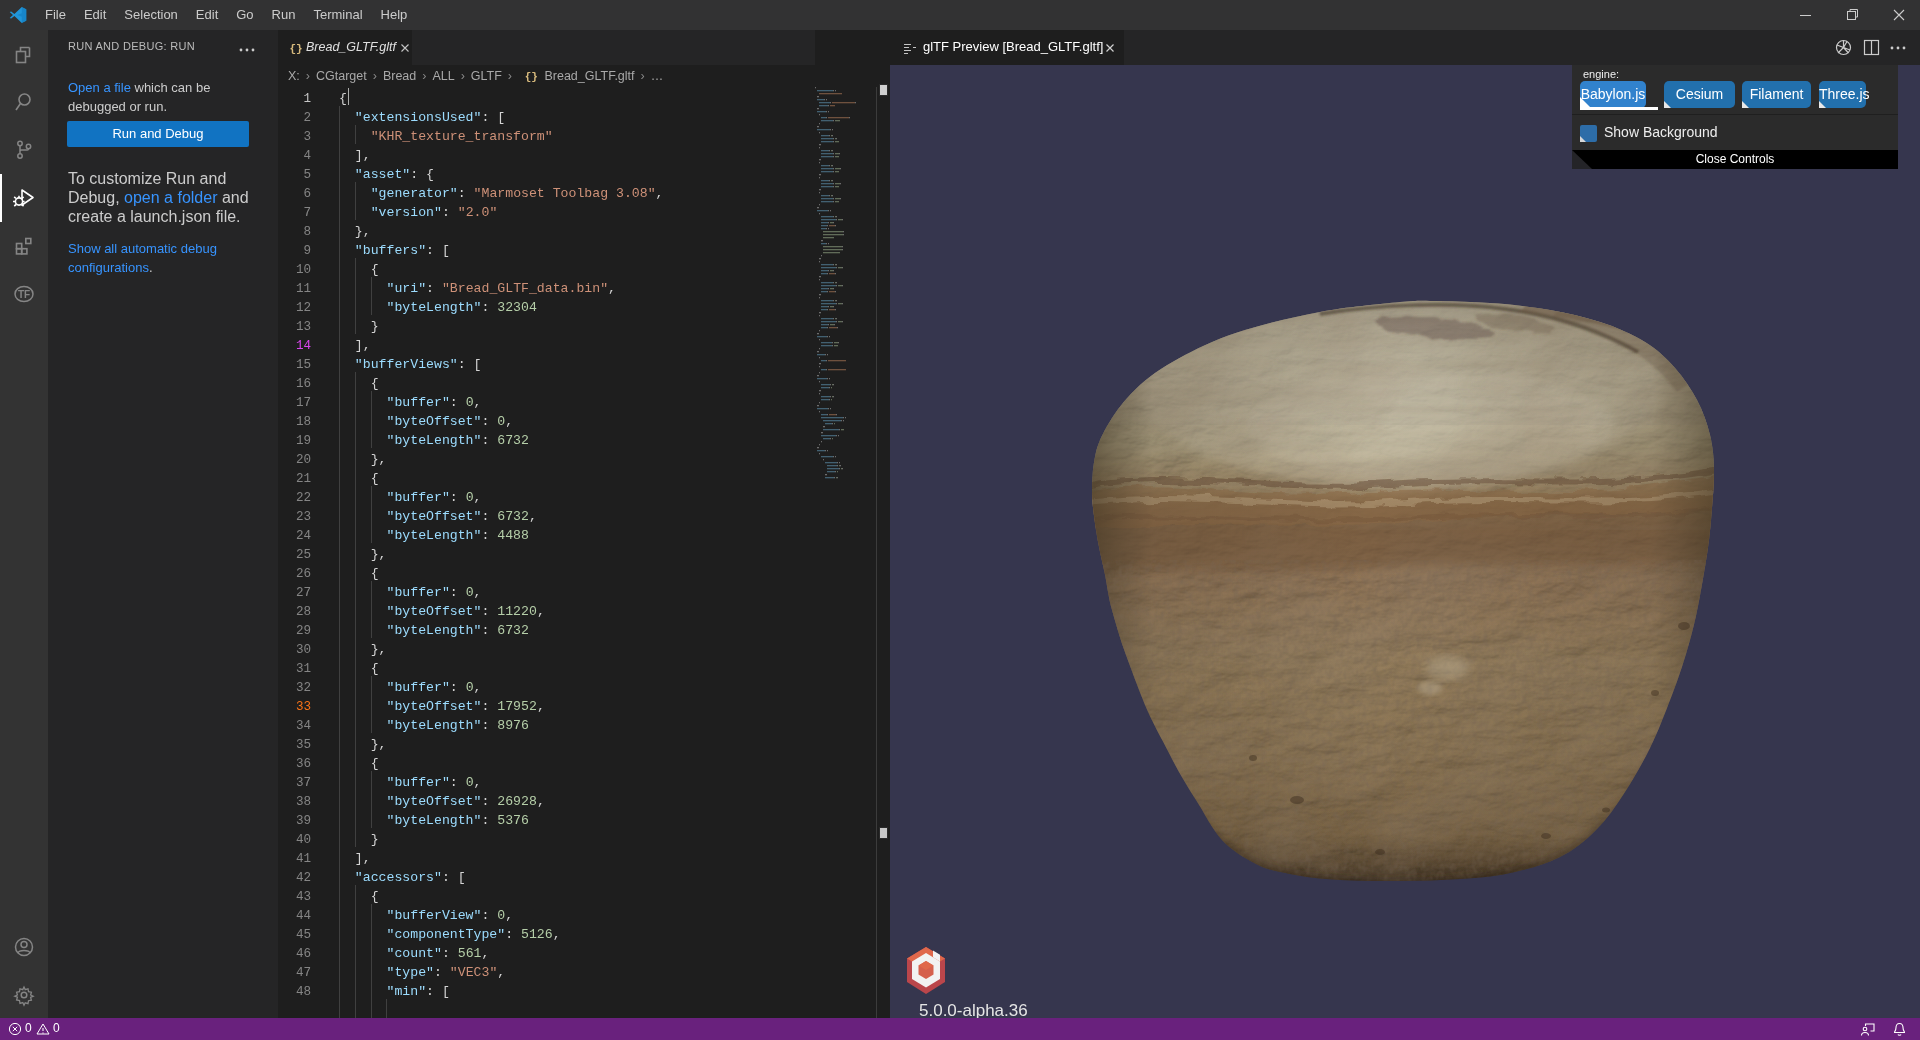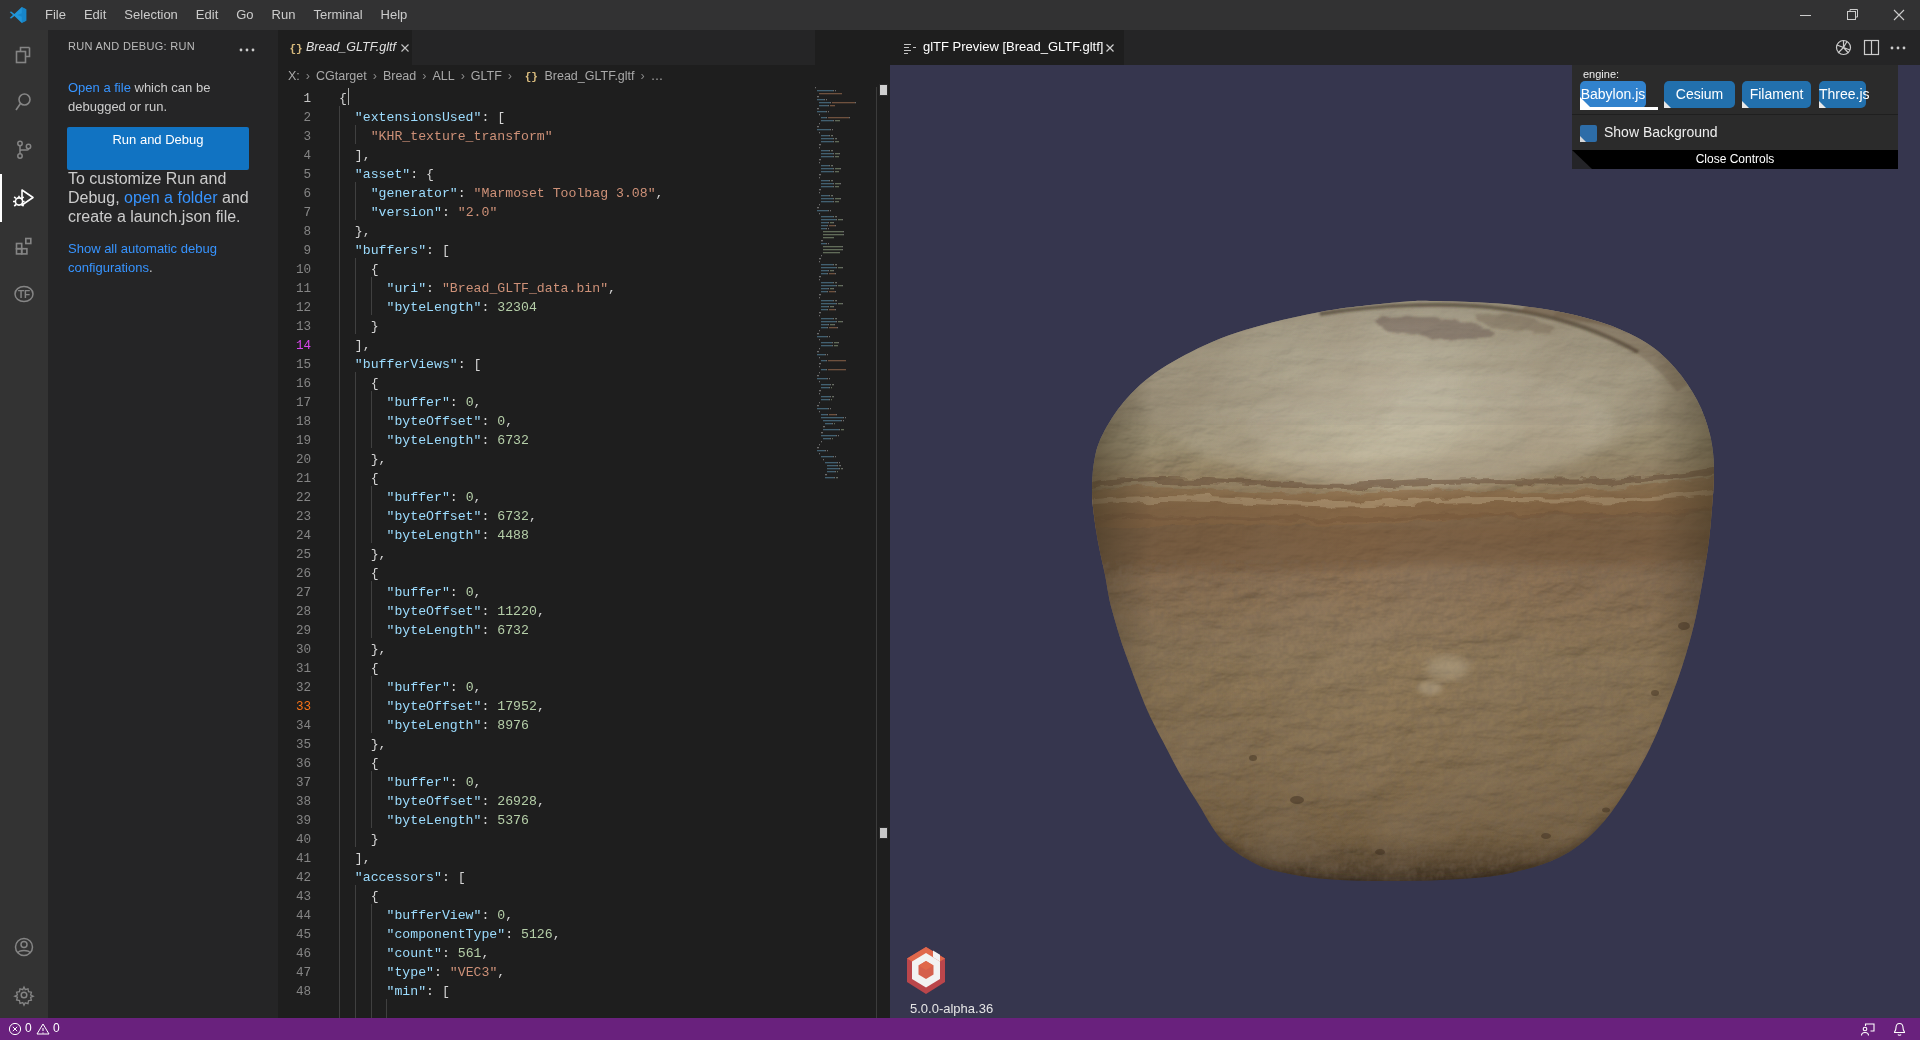--- a/index.html
+++ b/index.html
@@ -95,21 +95,21 @@
 </div>
 
 <div id="sidebar">
   <div class="abs" style="left:20px;top:10px;font-size:11px;color:#bbbbbb;letter-spacing:.3px">RUN AND DEBUG: RUN</div>
   <svg class="abs" style="left:190px;top:17px" width="18" height="6" viewBox="0 0 18 6">
       <circle cx="3" cy="3" r="1.4" fill="#cccccc"></circle>
       <circle cx="9" cy="3" r="1.4" fill="#cccccc"></circle>
       <circle cx="15" cy="3" r="1.4" fill="#cccccc"></circle>
     </svg>
   <div class="abs" style="left:20px;top:48px;width:192px;font-size:13px;line-height:19px;color:#cccccc"><span class="link">Open a file</span> which can be debugged or run.</div>
-  <div class="abs" style="left:19px;top:97px;width:182px;height:43px;background:#1173c2;color:#ffffff;font-size:13px;text-align:center;line-height:26px;border-radius:2px">Run and Debug</div>
+  <div class="abs" style="left:19px;top:91px;width:182px;height:26px;background:#1173c2;color:#ffffff;font-size:13px;text-align:center;line-height:26px;border-radius:2px">Run and Debug</div>
   <div class="abs" style="left:20px;top:139px;width:200px;font-size:16px;line-height:19px;color:#cccccc">To customize Run and Debug, <span class="link">open a folder</span> and create a launch.json file.</div>
   <div class="abs" style="left:20px;top:209px;width:200px;font-size:13px;line-height:19px"><span class="link">Show all automatic debug configurations</span><span style="color:#cccccc">.</span></div>
 </div>
 
 <div id="egroup">
   <div id="tabs1">
     <div class="abs" style="left:0;top:0;width:134px;height:35px;background:#1e1e1e"></div>
     <svg class="abs" style="left:10px;top:10px" width="16" height="16" viewBox="0 0 16 16">
       <text x="8" y="12" font-size="11" font-weight="bold" fill="#d7ba7d" text-anchor="middle" font-family="Liberation Mono">{}</text>
     </svg>
@@ -668,21 +668,21 @@
 </svg>
 
 <svg class="abs" style="left:17px;top:882px" width="38" height="47" viewBox="0 0 38 47">
   <polygon points="19,0 38,11.5 38,35 19,47 0,35 0,11.5" fill="#bb464b"></polygon>
   <polygon points="19,0 38,11.5 19,23 0,11.5" fill="#e0684b"></polygon>
   <polygon points="19,6 33,14.5 33,32 19,40.5 5,32 5,14.5" fill="#f2f2f2"></polygon>
   <polygon points="19,14 26.5,18.5 26.5,27.5 19,32 11.5,27.5 11.5,18.5" fill="#d5604d"></polygon>
   <polygon points="19,14 26.5,18.5 19,23 11.5,18.5" fill="#e0684b"></polygon>
   <polygon points="26,3.5 33,7.8 33,14.5 26,10.2" fill="#f2f2f2"></polygon>
 </svg>
-<div class="abs" style="left:20px;top:936px;color:#e6e6e6;font-size:13px">5.0.0-alpha.36</div>
+<div class="abs" style="left:29px;top:936px;color:#e6e6e6;font-size:17px">5.0.0-alpha.36</div>
 
 <div class="abs" style="left:682px;top:0px;width:326px;height:104px;background:#2b2b2b"></div>
 <div class="abs" style="left:693px;top:3px;color:#eeeeee;font-size:11px">engine:</div>
 <div class="ebtn abs" style="left:690px;top:16px;width:66px;background:#3182cd">Babylon.js</div>
 <div class="ebtn abs" style="left:774px;top:16px;width:71px;background:#2270ad">Cesium</div>
 <div class="ebtn abs" style="left:852px;top:16px;width:69px;background:#2270ad">Filament</div>
 <div class="ebtn abs" style="left:929px;top:16px;width:47px;background:#2270ad">Three.js</div>
 <svg class="abs" style="left:690px;top:16px" width="78" height="29" viewBox="0 0 78 29">
         <rect x="0" y="26" width="78" height="3" fill="#ffffff"></rect>
         <polygon points="0,26 0,16 10,26" fill="#ffffff"></polygon>

